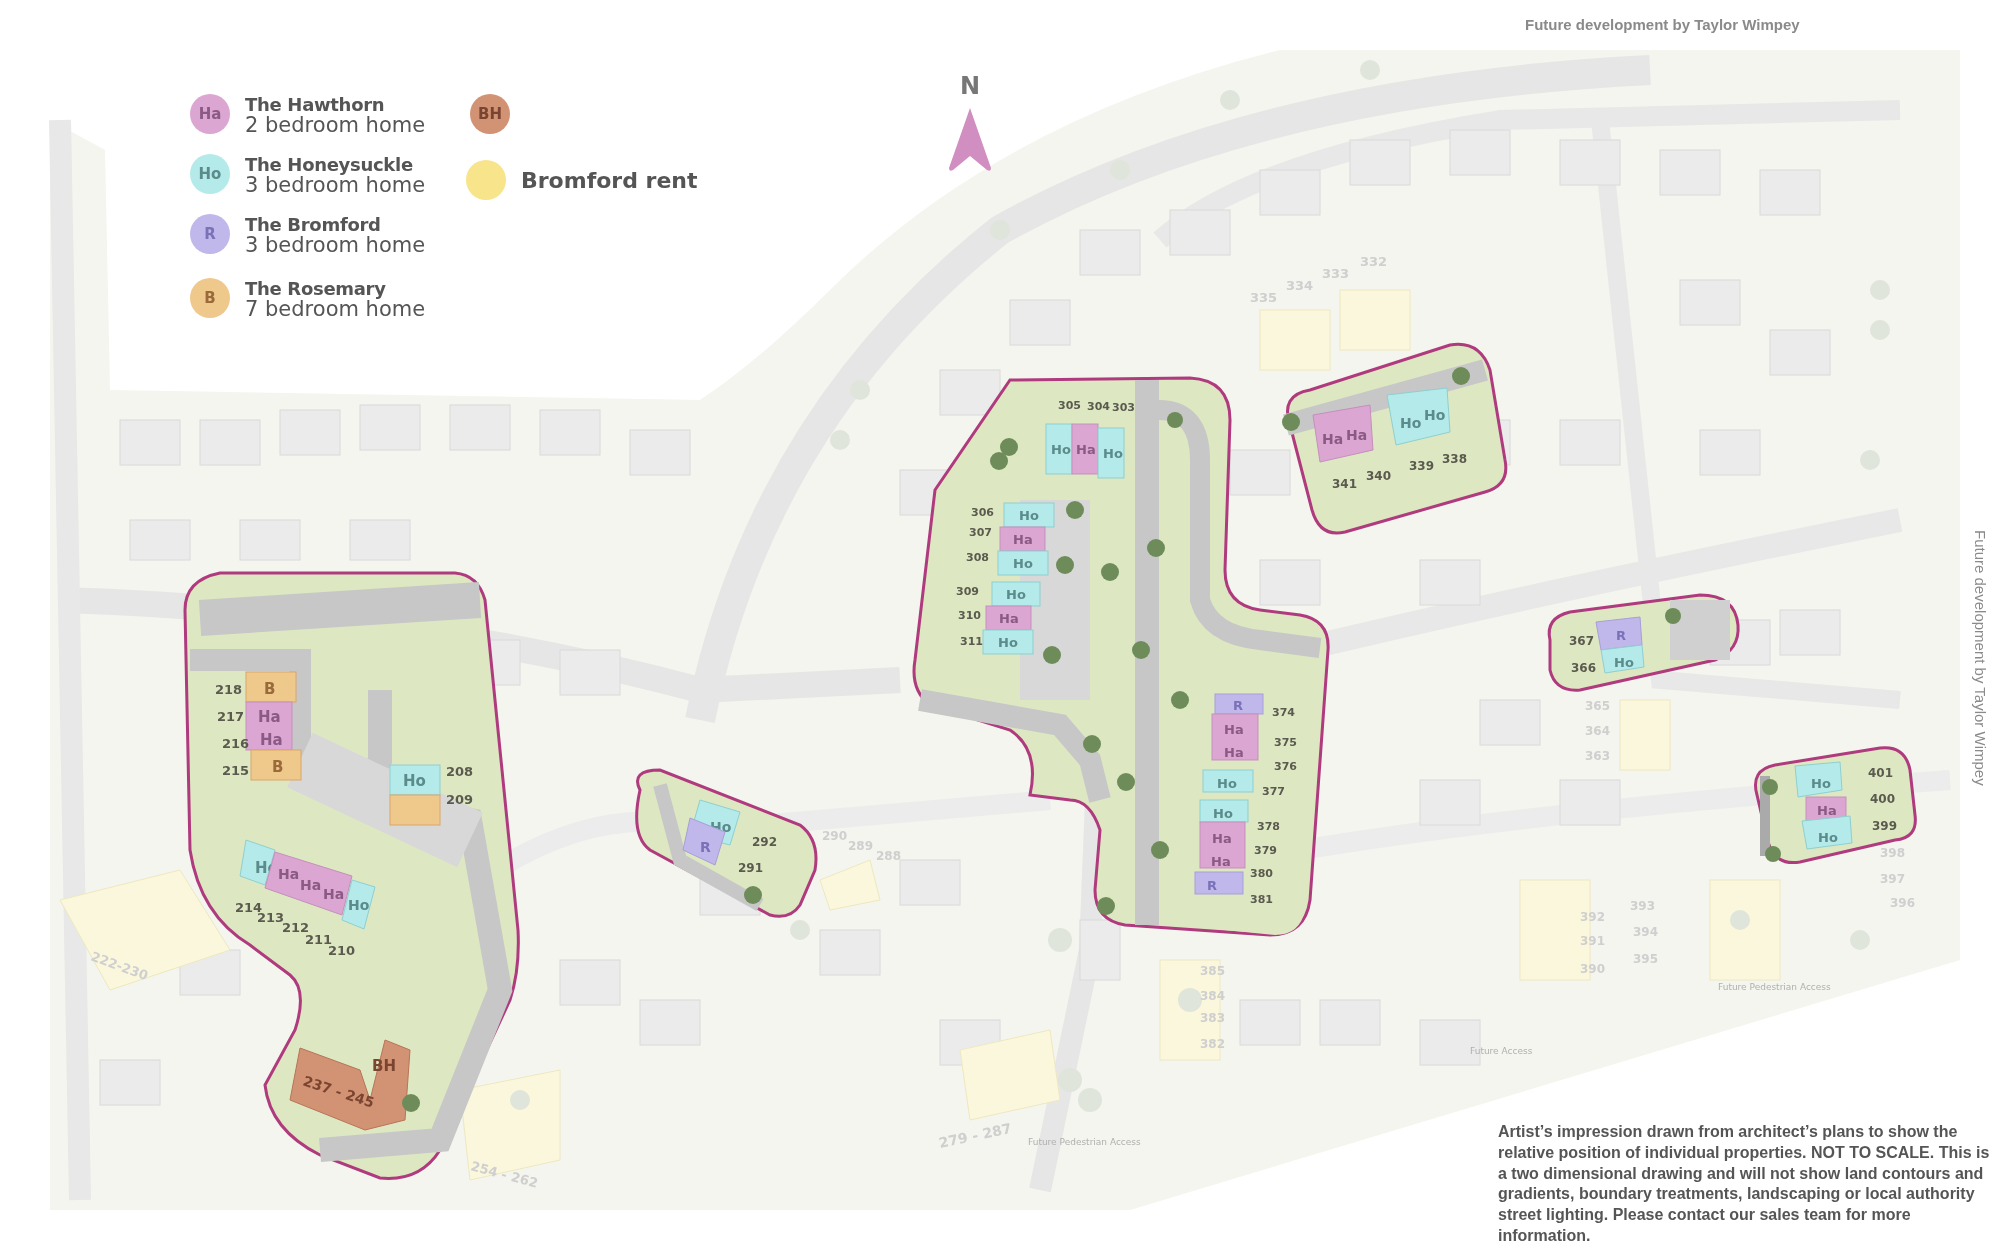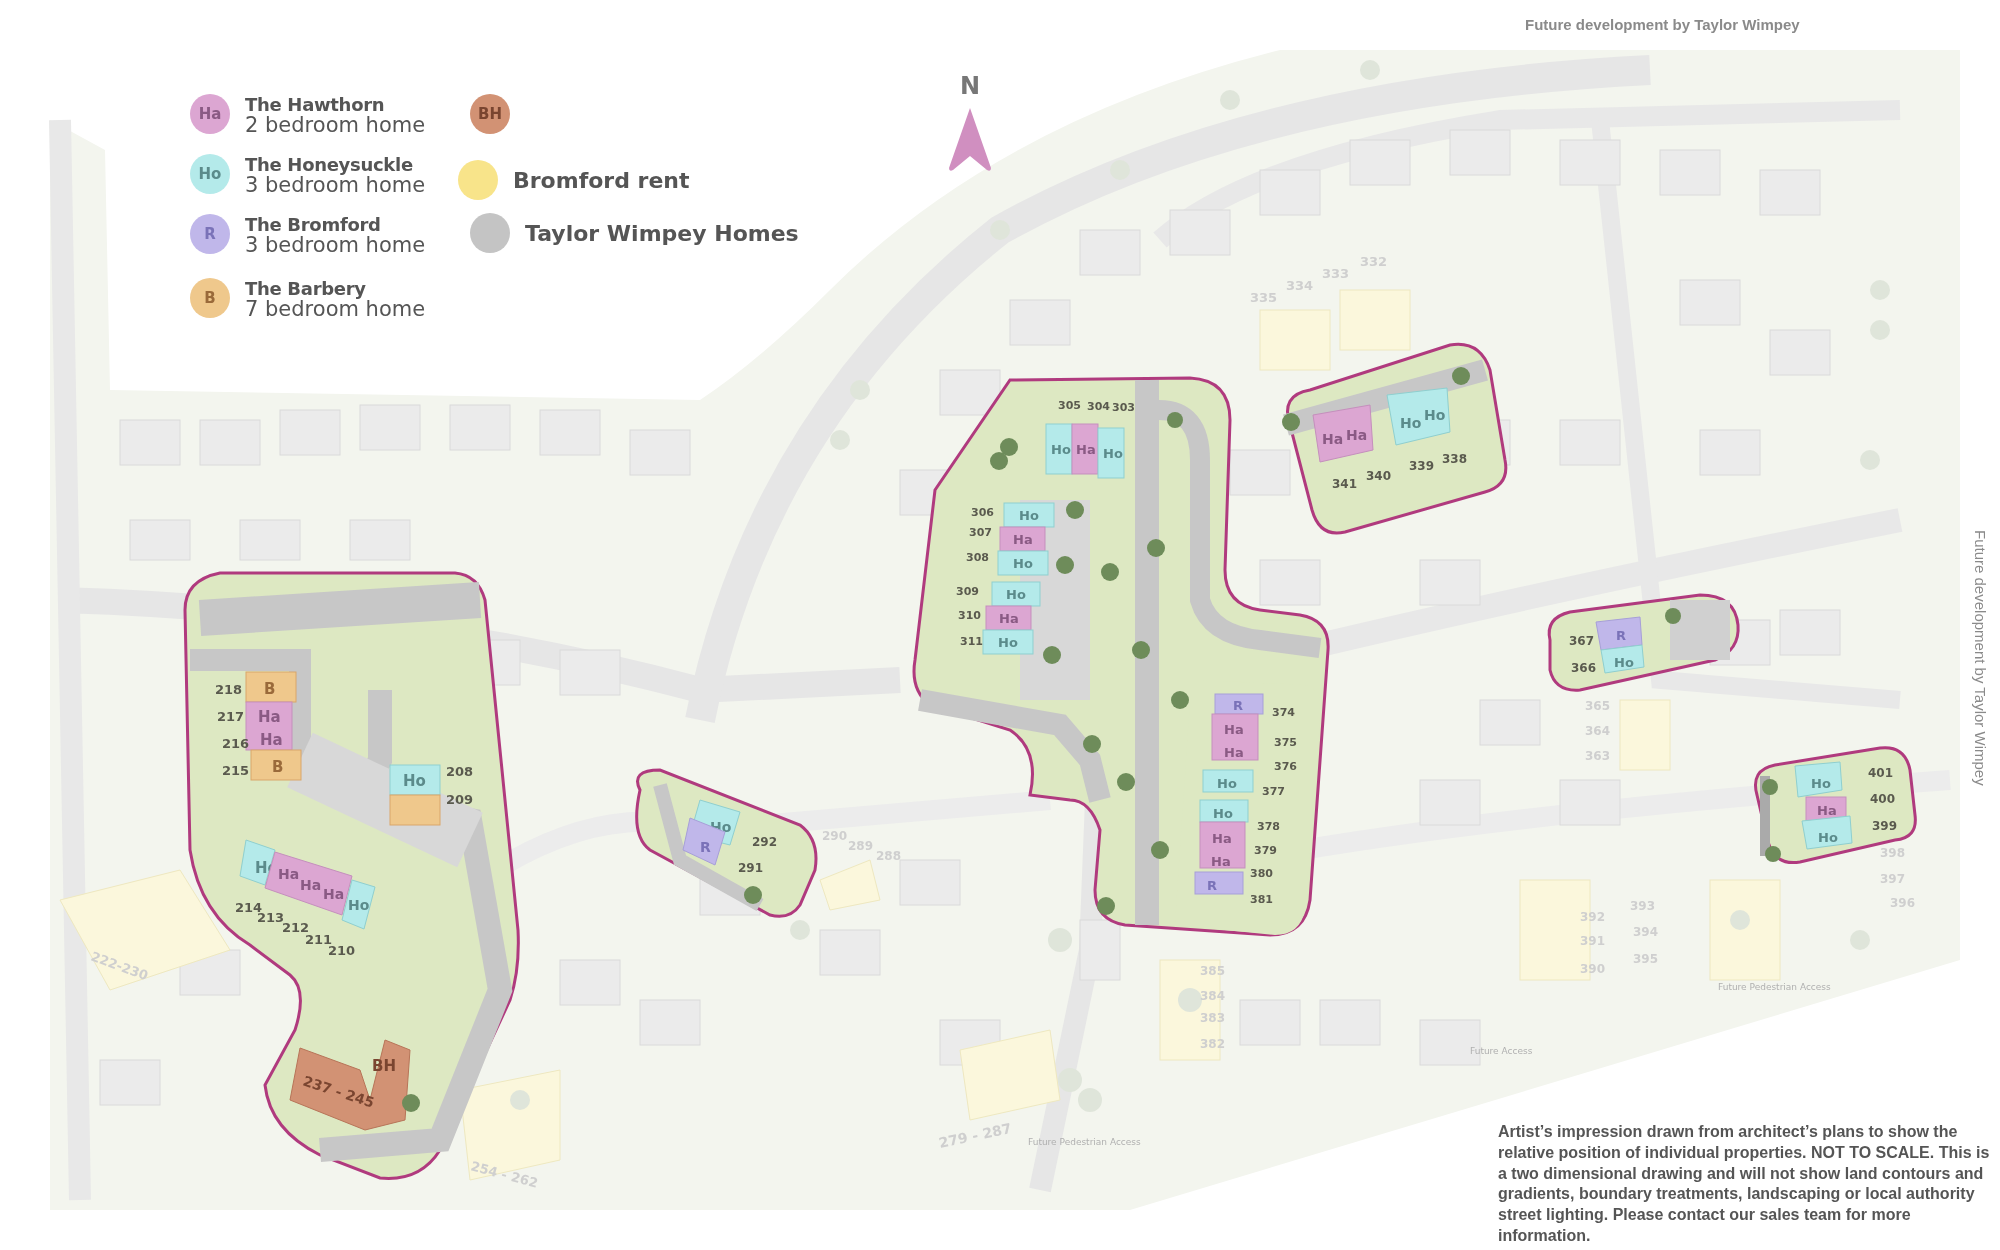--- a/index.html
+++ b/index.html
@@ -382,30 +382,26 @@
   <div class="leg-item" style="left:0;top:126px;">
     <div class="leg-dot" style="background:#c0b7ea;color:#7a72b8;">R</div>
     <div>
         <div class="leg-title">The Bromford</div>
         <div class="leg-sub">3 bedroom home</div>
       </div>
   </div>
   <div class="leg-item" style="left:0;top:190px;">
     <div class="leg-dot" style="background:#efc88c;color:#9a6a3a;">B</div>
     <div>
-        <div class="leg-title">The Barbery</div>
+        <div class="leg-title">The Rosemary</div>
         <div class="leg-sub">7 bedroom home</div>
       </div>
   </div>
   <div class="leg-item" style="left:280px;top:6px;">
     <div class="leg-dot" style="background:#d29274;color:#7a4530;">BH</div>
   </div>
-  <div class="leg-item" style="left:268px;top:72px;">
+  <div class="leg-item" style="left:276px;top:72px;">
     <div class="leg-dot" style="background:#f8e48a;"></div>
     <div class="leg-single">Bromford rent</div>
   </div>
-  <div class="leg-item" style="left:280px;top:125px;">
-    <div class="leg-dot" style="background:#c4c4c4;"></div>
-    <div class="leg-single">Taylor Wimpey Homes</div>
-  </div>
 </div>
 
 <div class="disclaimer">Artist’s impression drawn from architect’s plans to show the relative position of individual properties. NOT TO SCALE. This is a two dimensional drawing and will not show land contours and gradients, boundary treatments, landscaping or local authority street lighting. Please contact our sales team for more information.</div>
 
 </body></html>

